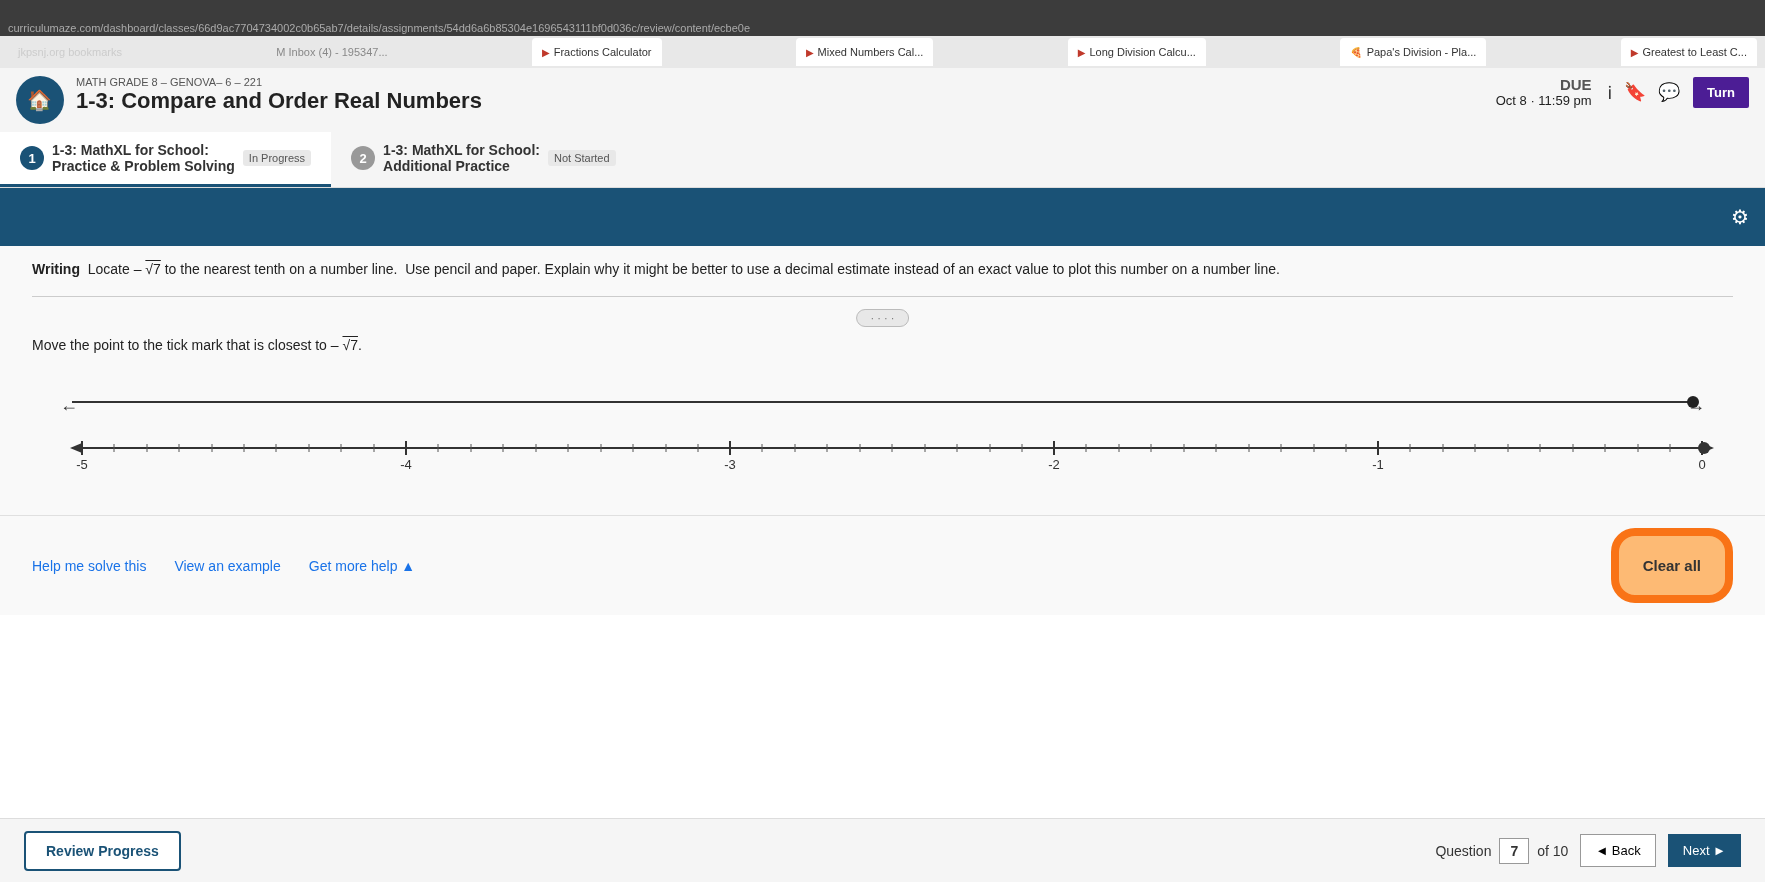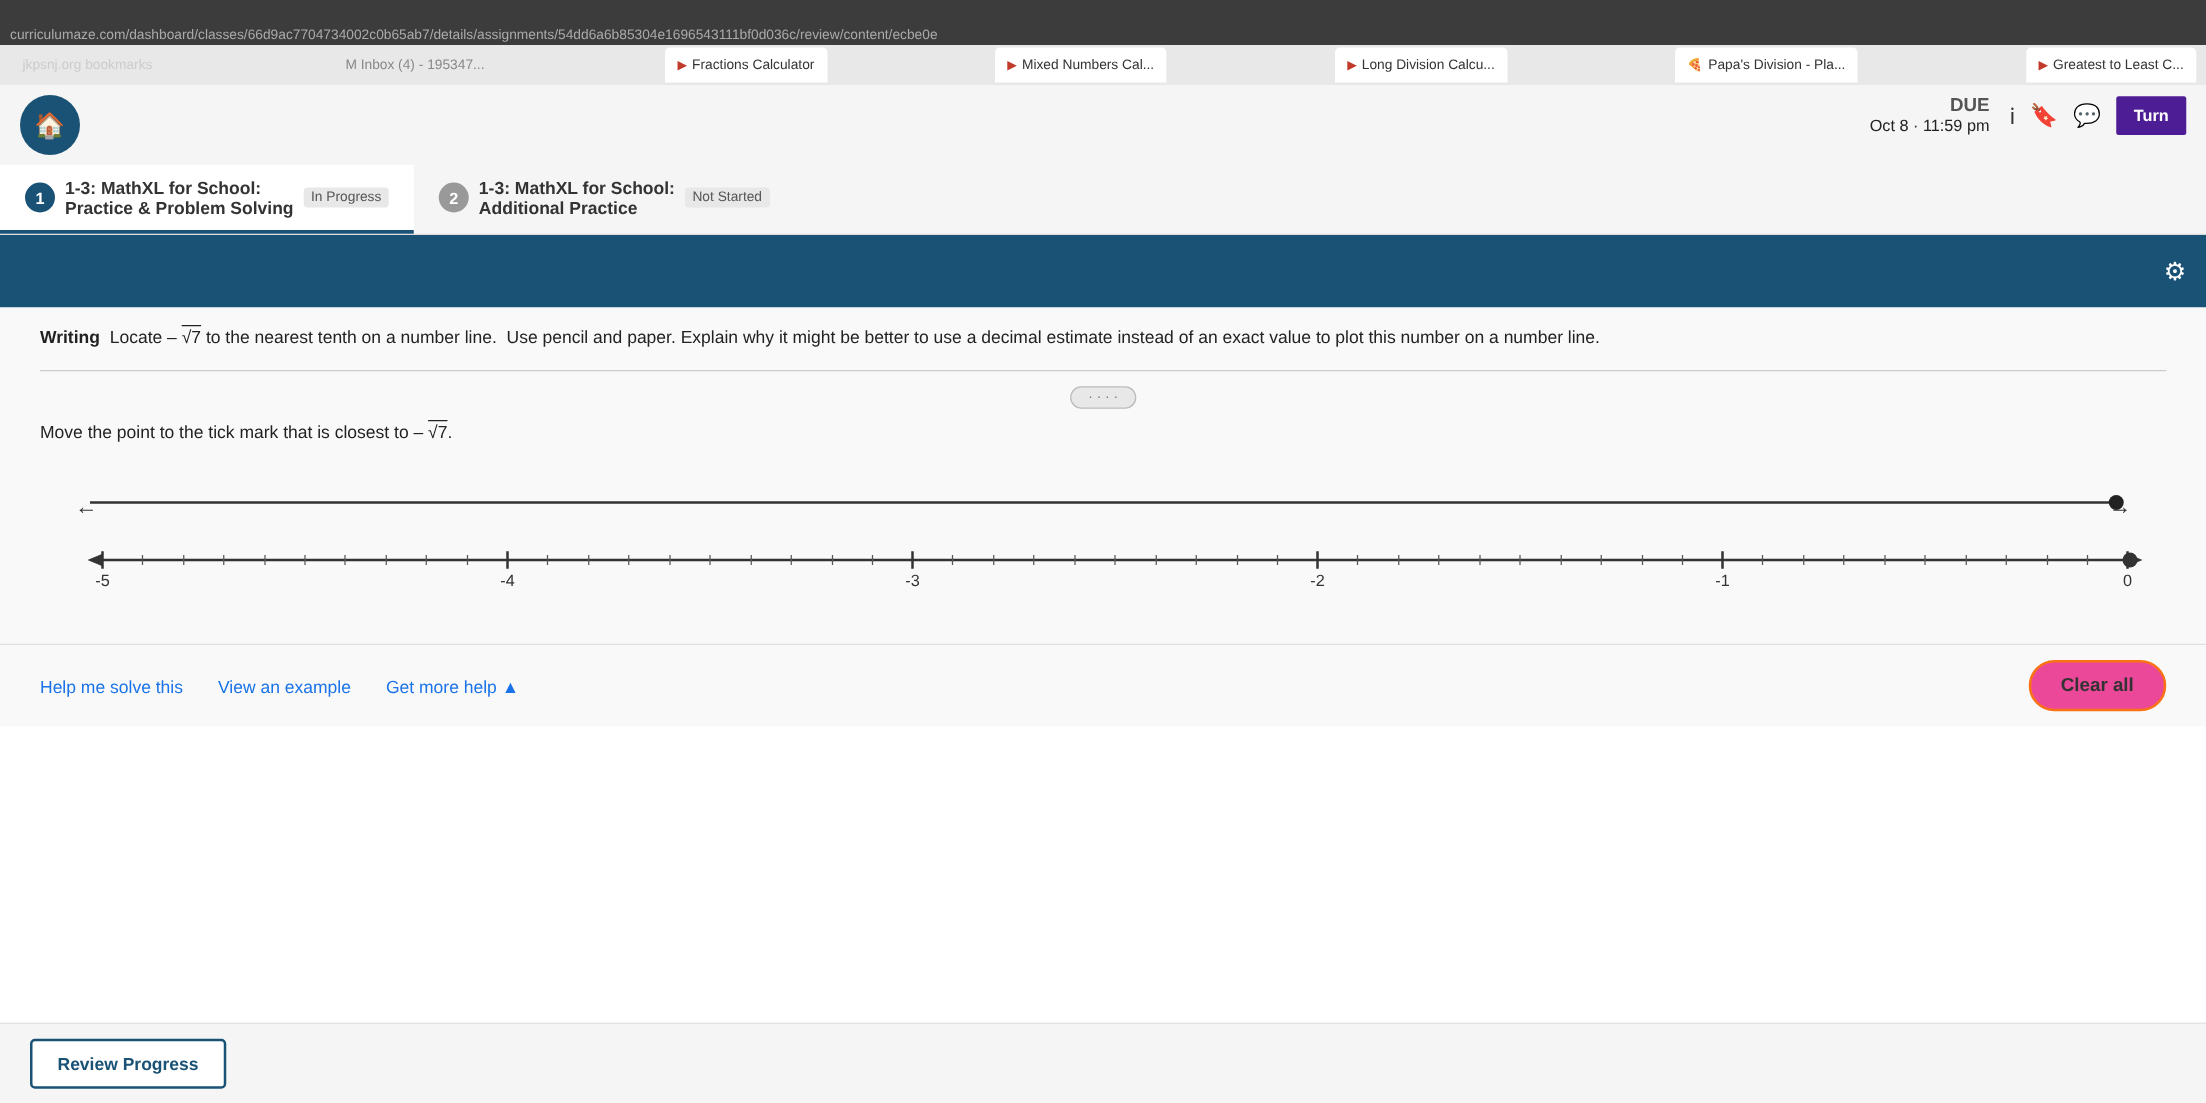--- a/index.html
+++ b/index.html
@@ -285,24 +285,24 @@
     
     .action-bar {
       display: flex;
       align-items: center;
       justify-content: flex-end;
       gap: 16px;
       padding: 12px 32px;
       background: #f9f9f9;
     }
     .clear-btn {
-      background: #ec4899;
-      border: 2px solid #f97316;
-      color: #333;
-      padding: 10px 24px;
+      background: #fdba74;
+      border: 8px solid #f97316;
+      color: #333;
+      padding: 21px 24px;
       font-size: 15px;
       font-weight: bold;
       cursor: pointer;
       border-radius: 24px;
     }
     .check-btn {
       background: #c0392b;
       border: none;
       color: white;
       padding: 12px 28px;
@@ -405,20 +405,24 @@
     <span class="tab-icon">▶</span>
     <span>Greatest to Least C...</span>
   </div>
 </div>
 
 <div class="app-container">
 
   <div class="header">
     <div class="header-left">
       <div class="app-icon">🏠</div>
+      <div class="header-title-block">
+        <div class="header-subtitle">MATH GRADE 8 – GENOVA– 6 – 221</div>
+        <div class="header-title">1-3: Compare and Order Real Numbers</div>
+      </div>
     </div>
     <div class="header-right">
       <div class="due-block">
         <div class="due-label">DUE</div>
         <div class="due-date">Oct 8 · 11:59 pm</div>
       </div>
       <div class="header-icons">
         <button class="header-icon-btn" title="Info">ℹ</button>
         <button class="header-icon-btn" title="Bookmark">🔖</button>
         <button class="header-icon-btn" title="Chat">💬</button>
@@ -566,15 +570,26 @@
       </div>
       <div class="action-bar" style="padding:0;gap:16px;">
         <button class="clear-btn">Clear all</button>
       </div>
     </div>
 
   </div>
 
   <div class="footer-bar">
     <button class="review-progress-btn">Review Progress</button>
+    <div class="footer-right">
+      <div class="question-nav">
+        <span>Question</span>
+        <div class="question-num-box">7</div>
+        <span>of 10</span>
+      </div>
+      <button class="nav-btn">◄ Back</button>
+      <button class="nav-btn-next">
+        <span>Next ►</span>
+      </button>
+    </div>
   </div>
 
 </div>
 
 </body></html>

